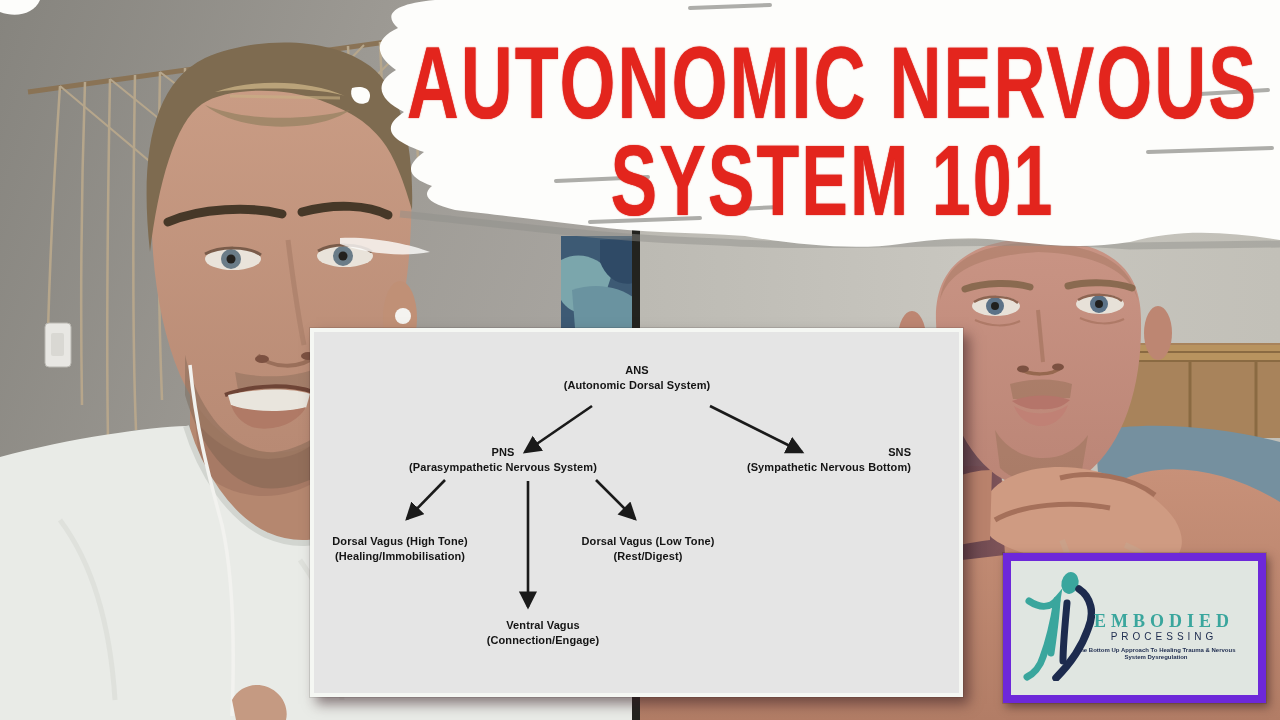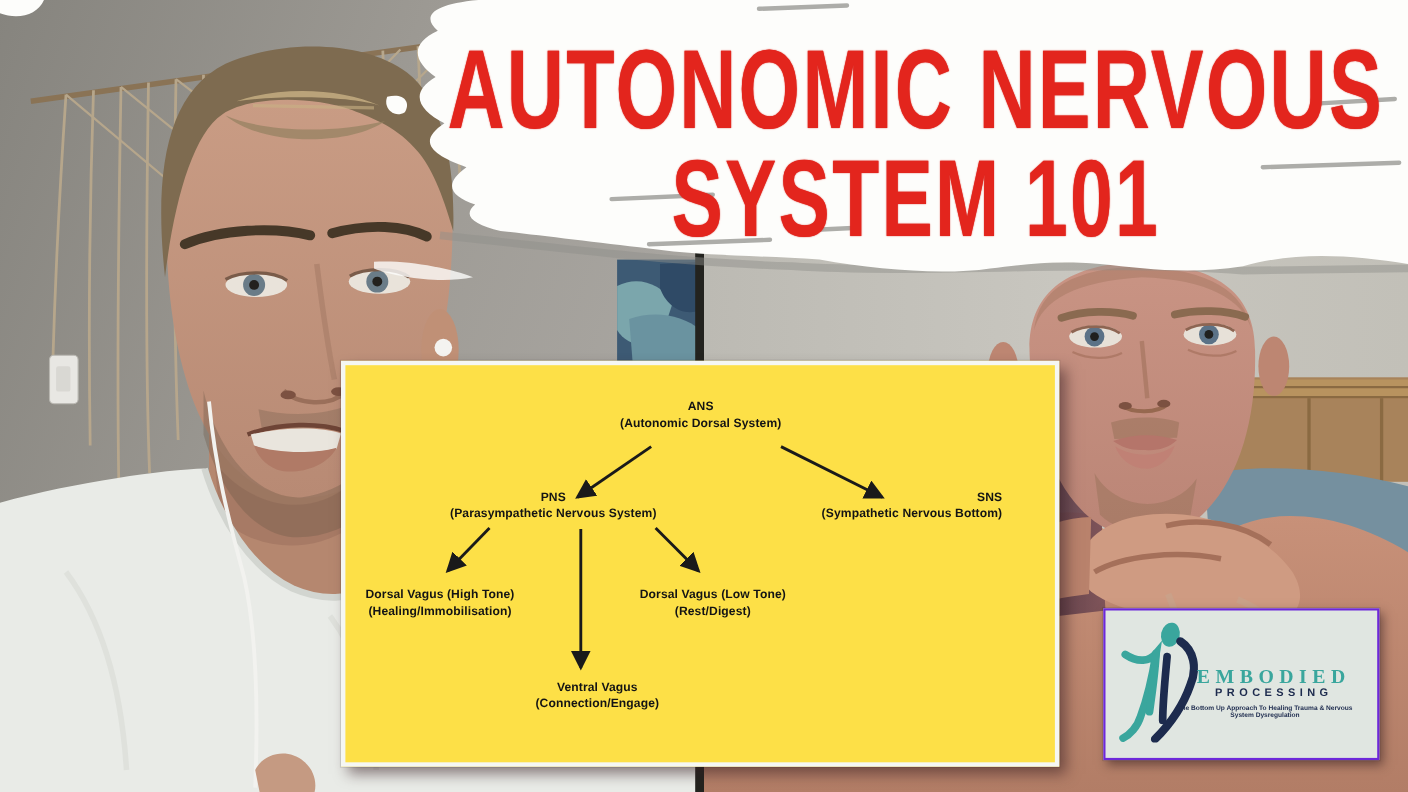--- a/index.html
+++ b/index.html
@@ -13,41 +13,41 @@
   #paint-svg{position:absolute;left:0;top:0;pointer-events:none;}
   .title-line{position:absolute;left:385px;width:895px;text-align:center;
     color:#e3251d;font-weight:bold;letter-spacing:2px;
     transform:scaleY(1.42);transform-origin:50% 0;
     font-family:"Liberation Sans",sans-serif;white-space:nowrap;
     text-shadow:0 0 1px #d41f18;}
   #title-line1{top:24px;font-size:72px;}
   #title-line2{top:124px;font-size:70px;}
   
   #diagram-panel{position:absolute;left:310px;top:328px;width:645px;height:361px;
-    background:#fde047;border:4px solid #f5f7f3;
+    background:#e5e5e5;border:4px solid #f5f7f3;
     box-shadow:6px 7px 12px rgba(55,30,35,.55),0 0 0 1px rgba(0,0,0,.10);}
   .node{position:absolute;transform:translateX(-50%);text-align:center;
     font-size:11px;line-height:15px;font-weight:bold;color:#141414;
     white-space:nowrap;letter-spacing:.1px;}
   #node-ans{left:323px;top:31px;}
   #node-pns{left:189px;top:113px;}
   #node-sns{left:515px;top:113px;text-align:right;}
   #node-dorsal-high{left:86px;top:202px;}
   #node-dorsal-low{left:334px;top:202px;}
   #node-ventral{left:229px;top:286px;}
   
   #logo-card{position:absolute;left:1003px;top:553px;width:247px;height:134px;
-    background:#e0e6e1;border:2px solid #6d28d9;
+    background:#e0e6e1;border:8px solid #6d28d9;
     box-shadow:3px 4px 9px rgba(50,28,30,.55),0 0 0 1px rgba(0,0,0,.12);}
   #logo-mark{position:absolute;left:12px;top:8px;}
   #brand-line1{position:absolute;left:72px;top:50px;width:162px;text-align:center;
     font-family:"Liberation Serif",serif;font-size:18px;letter-spacing:5px;
     color:#3aa69d;font-weight:bold;white-space:nowrap;}
   #brand-line2{position:absolute;left:72px;top:70px;width:162px;text-align:center;
-    font-size:10px;letter-spacing:4px;color:#1d2b4e;font-weight:bold;white-space:nowrap;}
+    font-size:10px;letter-spacing:4px;color:#1d2b4e;font-weight:normal;white-space:nowrap;}
   .tagline{position:absolute;left:50px;width:190px;text-align:center;
     font-size:6px;line-height:7.5px;color:#1d2b4e;font-weight:bold;white-space:nowrap;}
   #tagline1{top:86px;}
   #tagline2{top:93px;}
 </style>
 </head>
 <body>
 
 <div id="stage">
 

